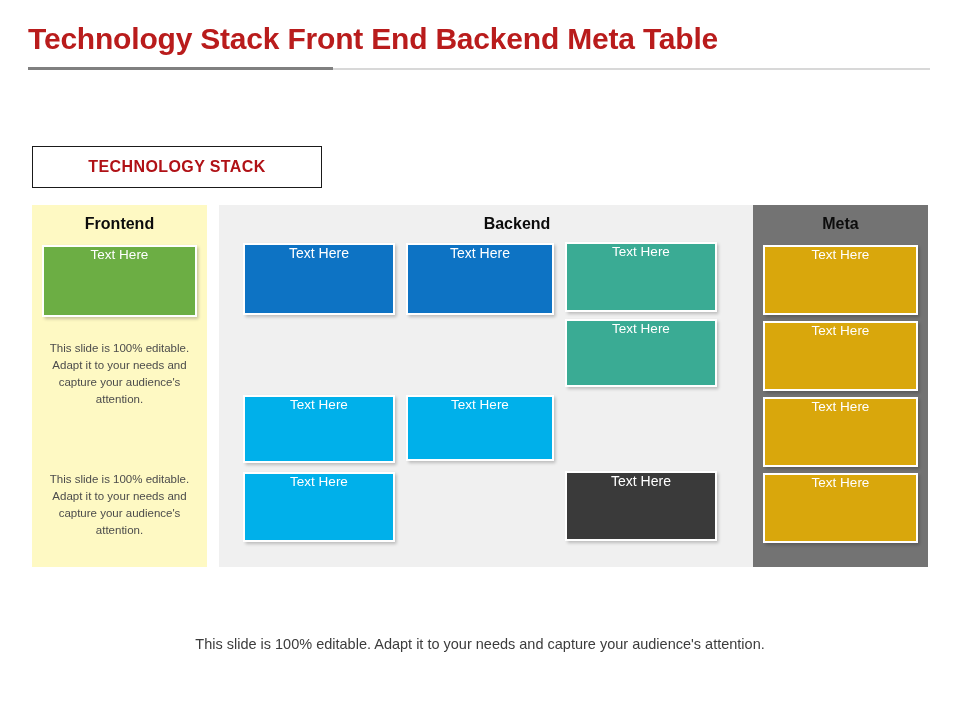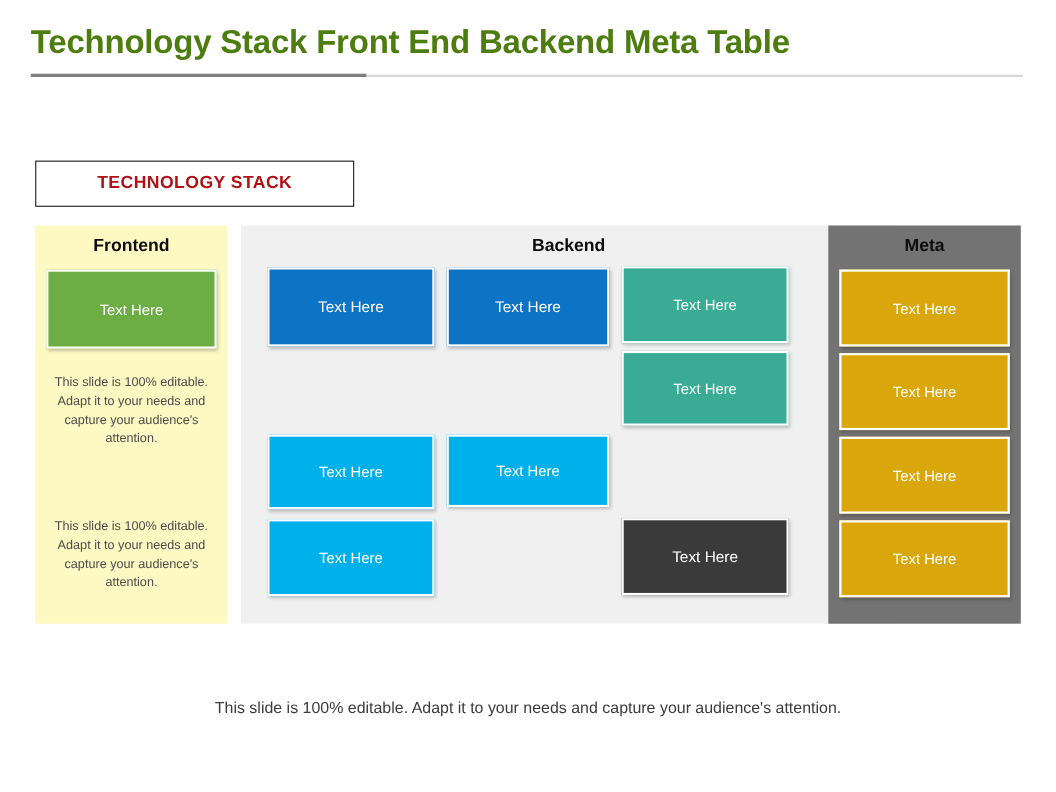--- a/index.html
+++ b/index.html
@@ -16,21 +16,21 @@
   }
 
   
   .slide-title {
     position: absolute;
     left: 28px;
     top: 22px;
     width: 900px;
     font-size: 30px;
     font-weight: bold;
-    color: #4d7c0f;
+    color: #b91c1c;
     letter-spacing: -0.2px;
     white-space: nowrap;
   }
   .title-rule {
     position: absolute;
     left: 28px;
     top: 68px;
     width: 902px;
     height: 2px;
     background: #d8d8d8;
@@ -92,21 +92,21 @@
     box-sizing: border-box;
   }
 
   
   .box {
     position: absolute;
     box-sizing: border-box;
     border: 2px solid #ffffff;
     box-shadow: 1.5px 2px 3px rgba(0,0,0,0.22);
     display: flex;
-    align-items: center;
+    align-items: flex-start;
     justify-content: center;
     color: #ffffff;
     font-size: 13.5px;
   }
   .box-lg { font-size: 14px; }
 
   
   .para {
     position: absolute;
     width: 155px;

